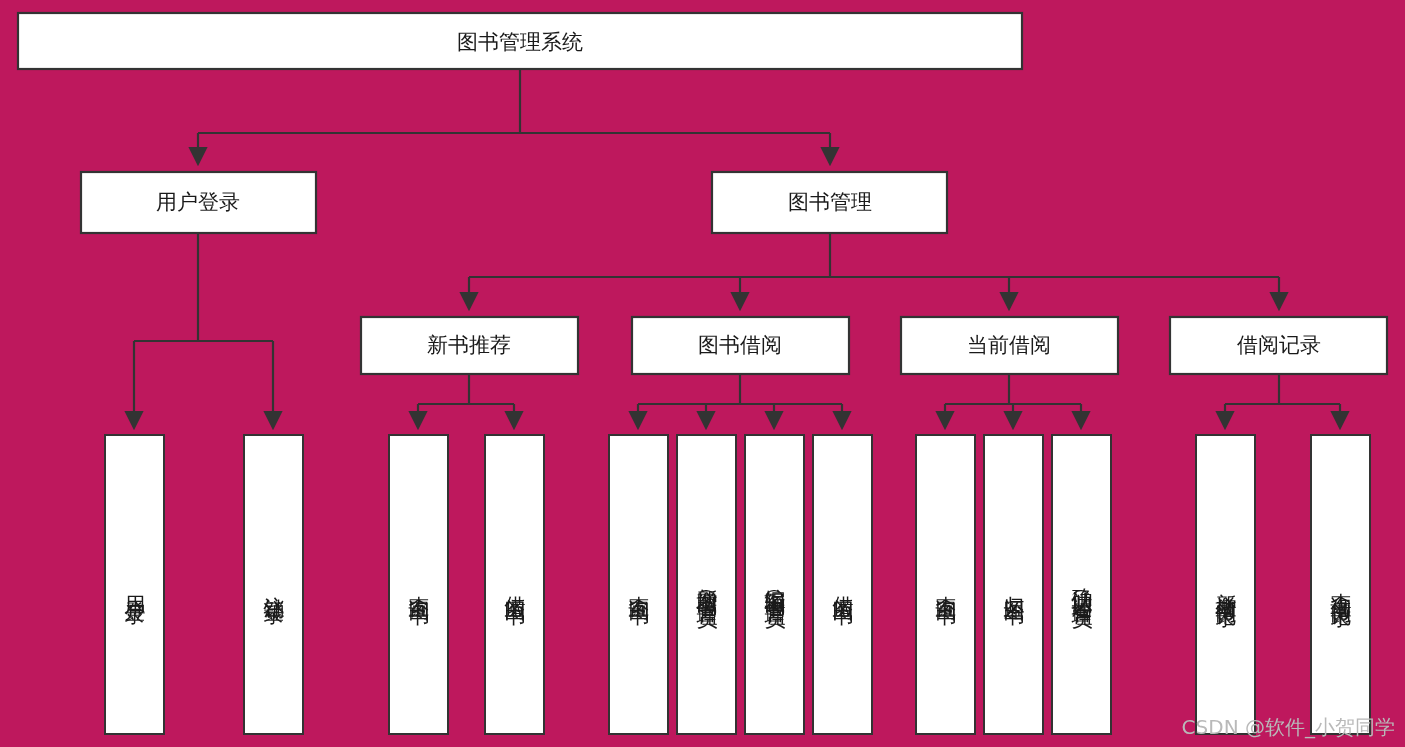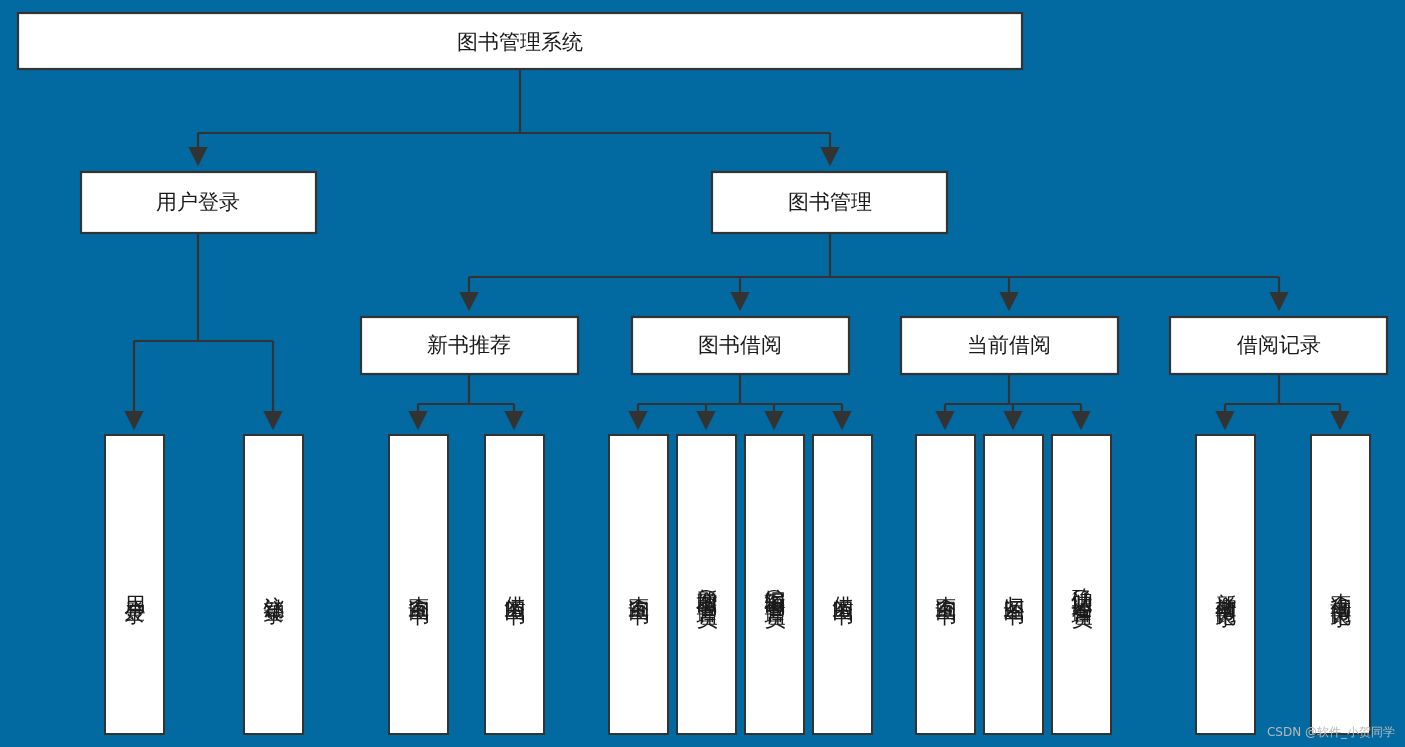--- a/index.html
+++ b/index.html
@@ -10,21 +10,21 @@
   body {
     width: 1405px;
     height: 747px;
     font-family: "DejaVu Sans", "Liberation Sans", sans-serif;
     overflow: hidden;
   }
   #diagram-root {
     position: relative;
     width: 1405px;
     height: 747px;
-    background: #0369a1;
+    background: #be185d;
   }
   svg.diagram {
     position: absolute;
     top: 0;
     left: 0;
     width: 1405px;
     height: 747px;
   }
   .node-rect {
     fill: #ffffff;
@@ -62,21 +62,21 @@
     letter-spacing: 3px;
     color: #1a1a1a;
     white-space: nowrap;
     text-align: center;
   }
   .watermark {
     position: absolute;
     right: 10px;
     bottom: 6px;
     font-family: "DejaVu Sans", "Liberation Sans", sans-serif;
-    font-size: 12px;
+    font-size: 20px;
     color: #b9b9b9;
     white-space: nowrap;
     user-select: none;
   }
 </style>
 </head>
 <body>
 
 <div id="diagram-root">
 

